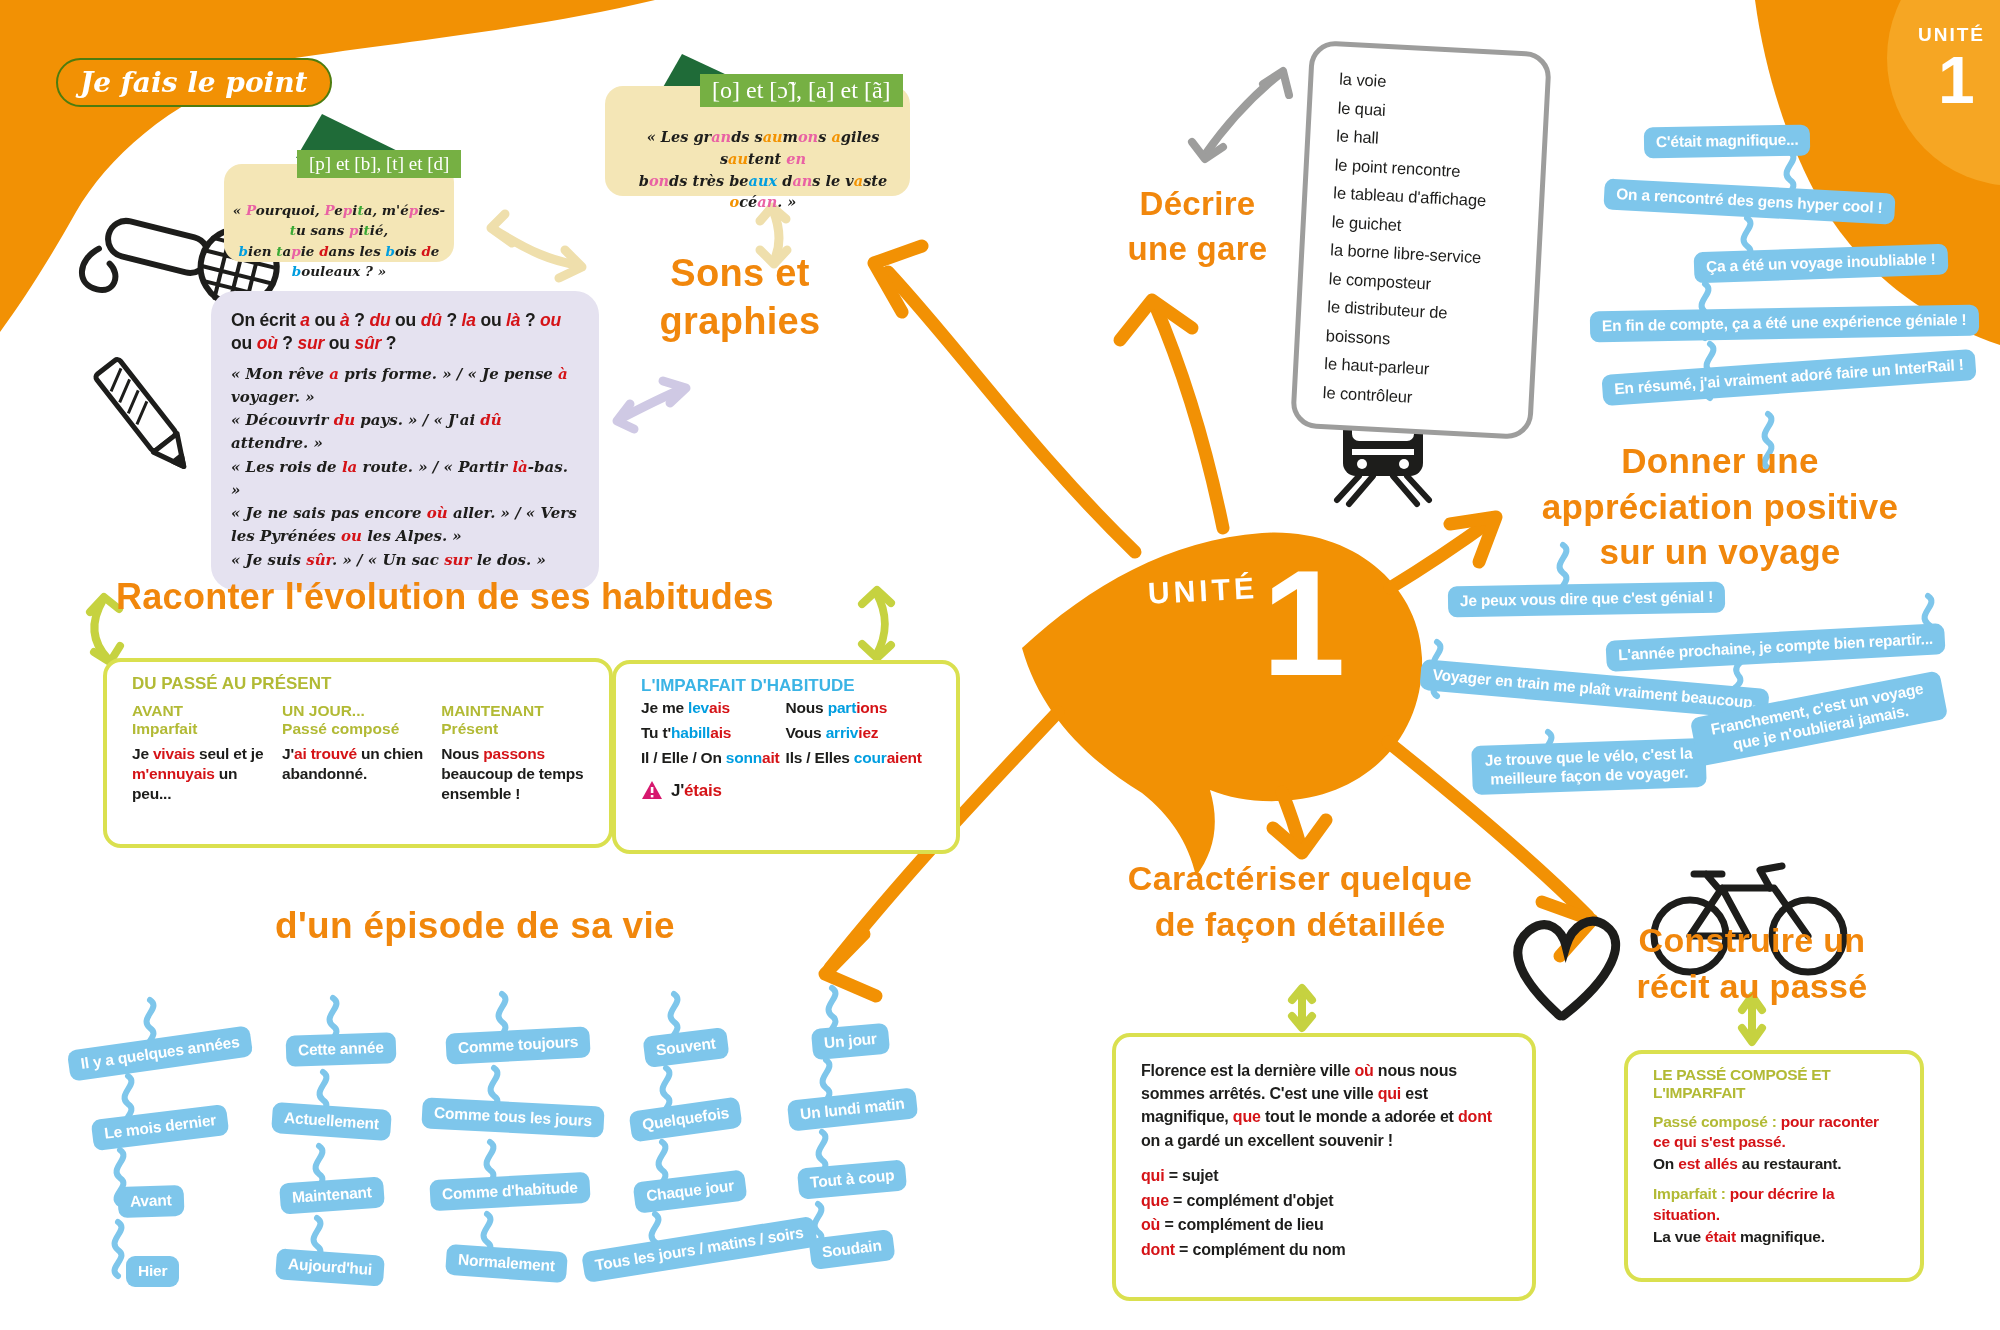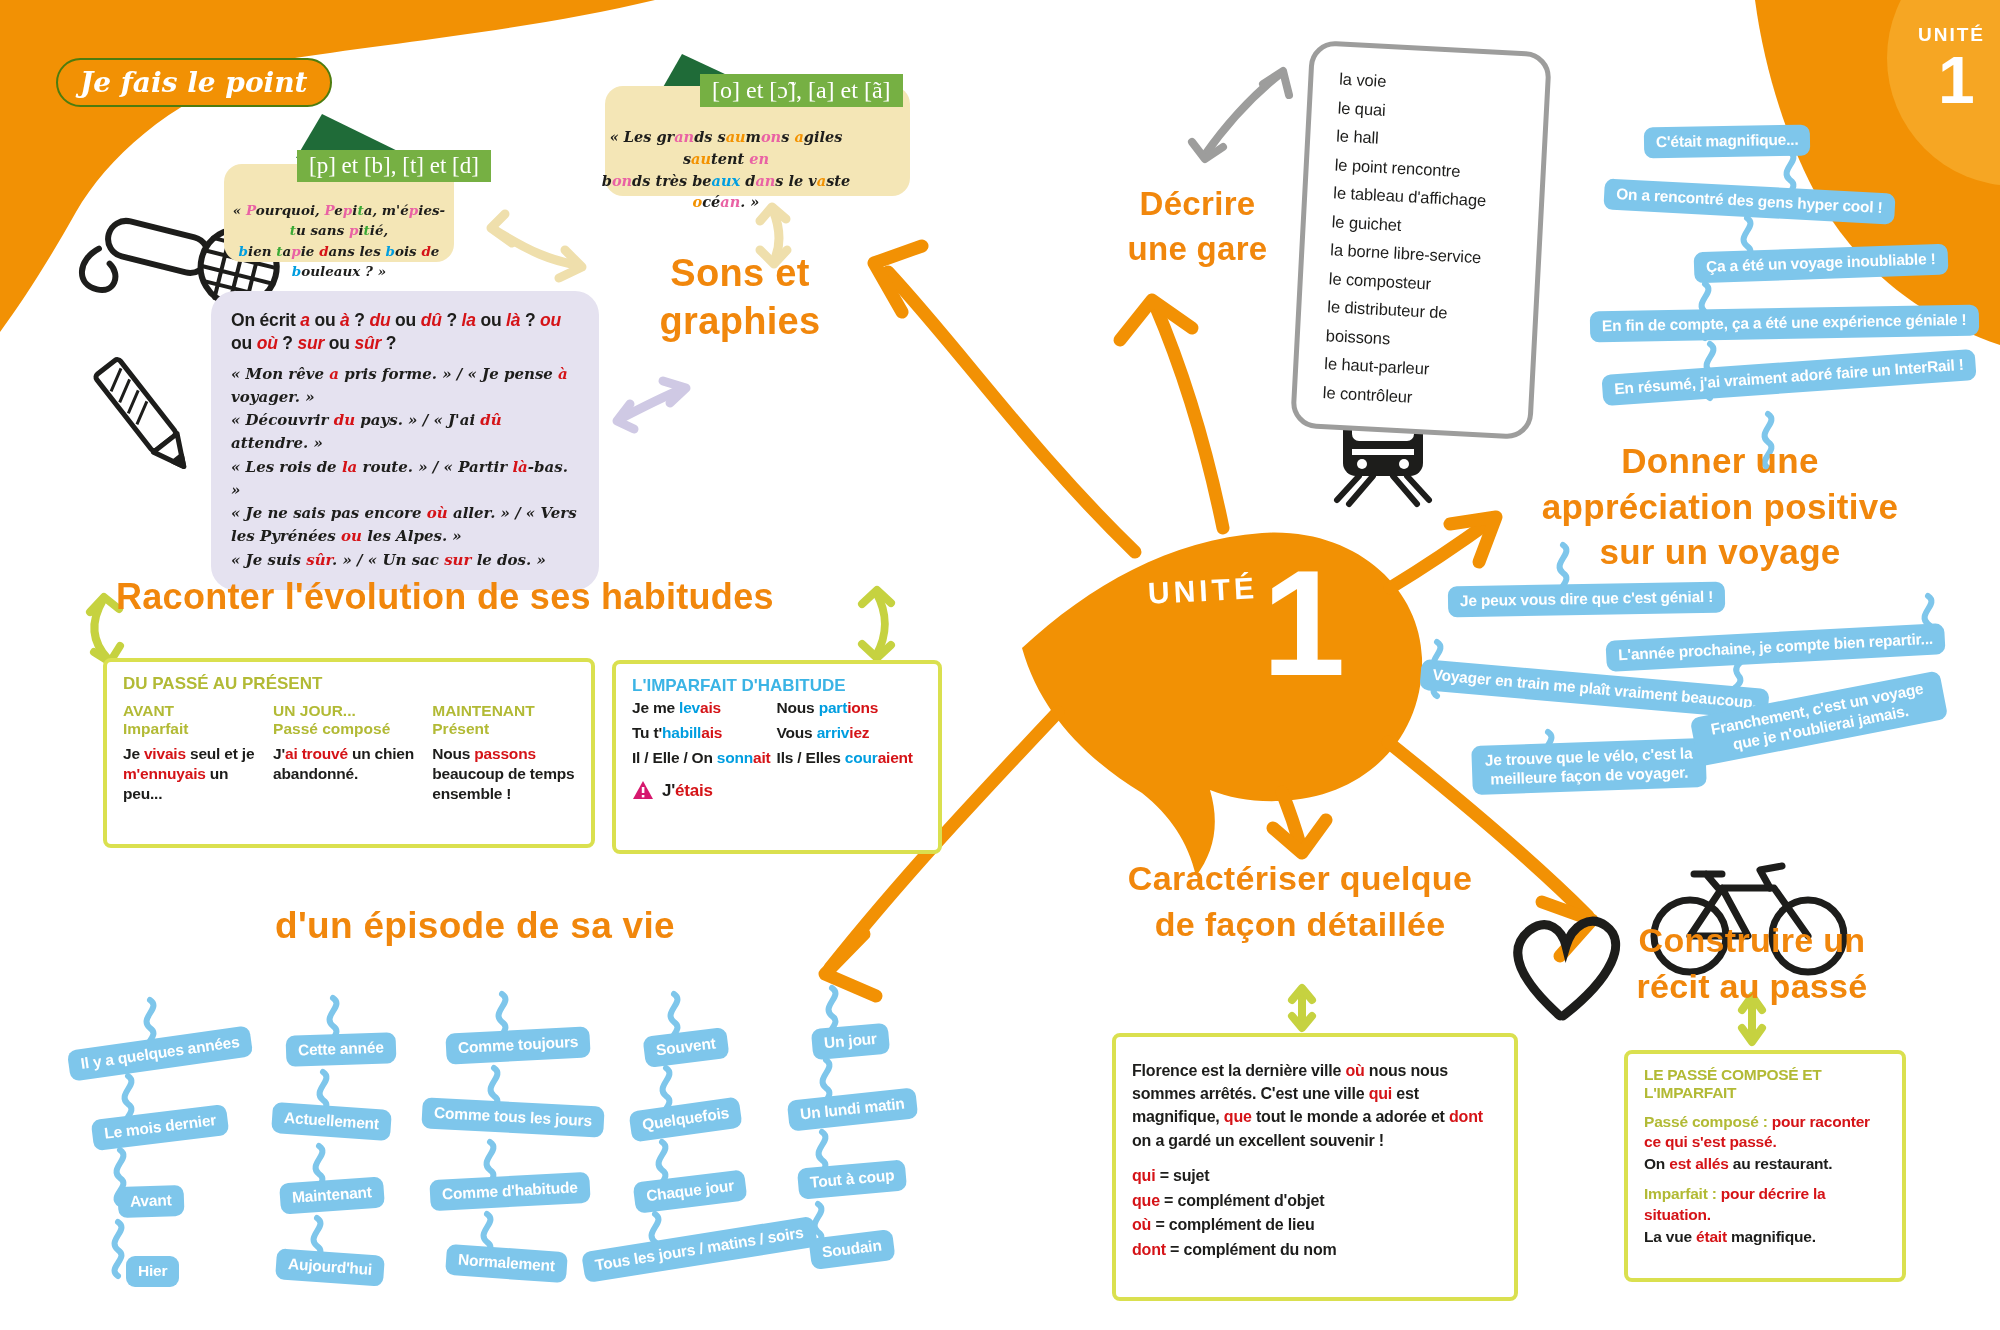--- a/index.html
+++ b/index.html
@@ -9,21 +9,21 @@
   .t-orange{position:absolute;z-index:2;color:#F1870C;font-weight:bold;text-align:center;letter-spacing:.3px}
   .badge{position:absolute;z-index:3;background:#F29104;border:2px solid #4d7c0f;border-radius:30px;
          color:#fff;font-family:"DejaVu Serif",serif;font-style:italic;font-weight:bold;
          font-size:28px;padding:6px 22px;white-space:nowrap}
   .tanbox{position:absolute;z-index:1;background:#F4E6B6;border-radius:18px}
   .glabel{position:absolute;z-index:2;background:#76B043;color:#fff;
           font-family:"Liberation Serif","DejaVu Serif",serif;font-size:24px;padding:3px 12px;white-space:nowrap}
   .script{font-family:"DejaVu Serif",serif;font-style:italic;font-weight:bold;color:#1d1d1b}
   .quote{position:absolute;z-index:2;text-align:center;line-height:1.5}
   .purplebox{position:absolute;z-index:2;background:#E5E2F0;border-radius:24px;padding:18px 20px}
-  .ybox{position:absolute;z-index:2;background:#fff;border:4px solid #DAE04F;border-radius:8px;padding:12px 16px}
+  .ybox{position:absolute;z-index:2;background:#fff;border:4px solid #DAE04F;border-radius:18px;padding:12px 25px}
   .olive{color:#B2BA35}
   .bluehdr{color:#3BB4E5}
   .bold{font-weight:bold}
   .bubble{position:absolute;z-index:2;background:#7EC6EB;color:#fff;font-weight:bold;font-size:15.5px;
           line-height:1.2;padding:6px 12px;border-radius:9px;white-space:nowrap;letter-spacing:-.2px}
   .bubble.multi{white-space:normal;text-align:center}
   .garebox{position:absolute;z-index:2;background:#fff;border:5px solid #9D9D9C;border-radius:26px;
            padding:18px 26px;transform:rotate(3deg)}
   .garebox div{font-size:16.5px;line-height:1.73;letter-spacing:-.1px}
   .unit-blob-label{position:absolute;z-index:2;color:#fff;font-weight:bold}
@@ -166,29 +166,29 @@
     </g>
 
     <path d="M1560 1016 C 1522 982, 1504 950, 1530 930 C 1548 917, 1562 930, 1566 946 C 1572 926, 1590 914, 1606 926 C 1628 942, 1612 978, 1563 1016" fill="none" stroke="#1d1d1b" stroke-width="9" stroke-linecap="round"></path>
   </svg>
 
   <div class="badge" style="left:56px;top:58px">Je fais le point</div>
   <div class="unit-blob-label" style="left:1918px;top:24px;font-size:19px;letter-spacing:2px">UNITÉ</div>
   <div class="unit-blob-label" style="left:1938px;top:42px;font-size:66px">1</div>
 
   <div class="tanbox" style="left:224px;top:164px;width:230px;height:98px"></div>
-  <div class="glabel" style="left:297px;top:150px;font-size:23px">[p] et [b], [t] et [d]</div>
+  <div class="glabel" style="left:297px;top:150px;font-size:19px">[p] et [b], [t] et [d]</div>
   <div class="quote script" style="left:230px;top:200px;width:218px;font-size:13.5px">
     <div><span class="s-k">« </span><span class="s-p">P</span><span class="s-k">ourquoi, </span><span class="s-p">P</span><span class="s-k">e</span><span class="s-p">p</span><span class="s-k">i</span><span class="s-g">t</span><span class="s-k">a, m'é</span><span class="s-p">p</span><span class="s-k">ies-</span><span class="s-g">t</span><span class="s-k">u sans </span><span class="s-p">p</span><span class="s-k">i</span><span class="s-g">t</span><span class="s-k">ié,</span></div>
     <div><span class="s-b">b</span><span class="s-k">ien </span><span class="s-g">t</span><span class="s-k">a</span><span class="s-p">p</span><span class="s-k">ie </span><span class="s-r">d</span><span class="s-k">ans les </span><span class="s-b">b</span><span class="s-k">ois </span><span class="s-r">d</span><span class="s-k">e </span><span class="s-b">b</span><span class="s-k">ouleaux ? »</span></div>
   </div>
 
   <div class="tanbox" style="left:605px;top:86px;width:305px;height:110px"></div>
   <div class="glabel" style="left:700px;top:74px;font-size:24px">[o] et [ɔ̃], [a] et [ã]</div>
-  <div class="quote script" style="left:581px;top:126px;width:290px;font-size:14.5px">
+  <div class="quote script" style="left:618px;top:126px;width:290px;font-size:14.5px">
     <div><span class="s-k">« Les gr</span><span class="s-p">an</span><span class="s-k">ds s</span><span class="s-o">au</span><span class="s-k">m</span><span class="s-p">on</span><span class="s-k">s </span><span class="s-o">a</span><span class="s-k">giles s</span><span class="s-o">au</span><span class="s-k">tent </span><span class="s-p">en</span></div>
     <div><span class="s-k">b</span><span class="s-p">on</span><span class="s-k">ds très be</span><span class="s-b">aux</span><span class="s-k"> d</span><span class="s-p">an</span><span class="s-k">s le v</span><span class="s-o">a</span><span class="s-k">ste </span><span class="s-o">o</span><span class="s-k">cé</span><span class="s-p">an</span><span class="s-k">. »</span></div>
   </div>
 
   <div class="t-orange" style="left:640px;top:250px;width:200px;font-size:38px;line-height:1.25">
     <div>Sons et</div>
     <div>graphies</div>
   </div>
 
   <div class="purplebox" style="left:211px;top:291px;width:348px">

